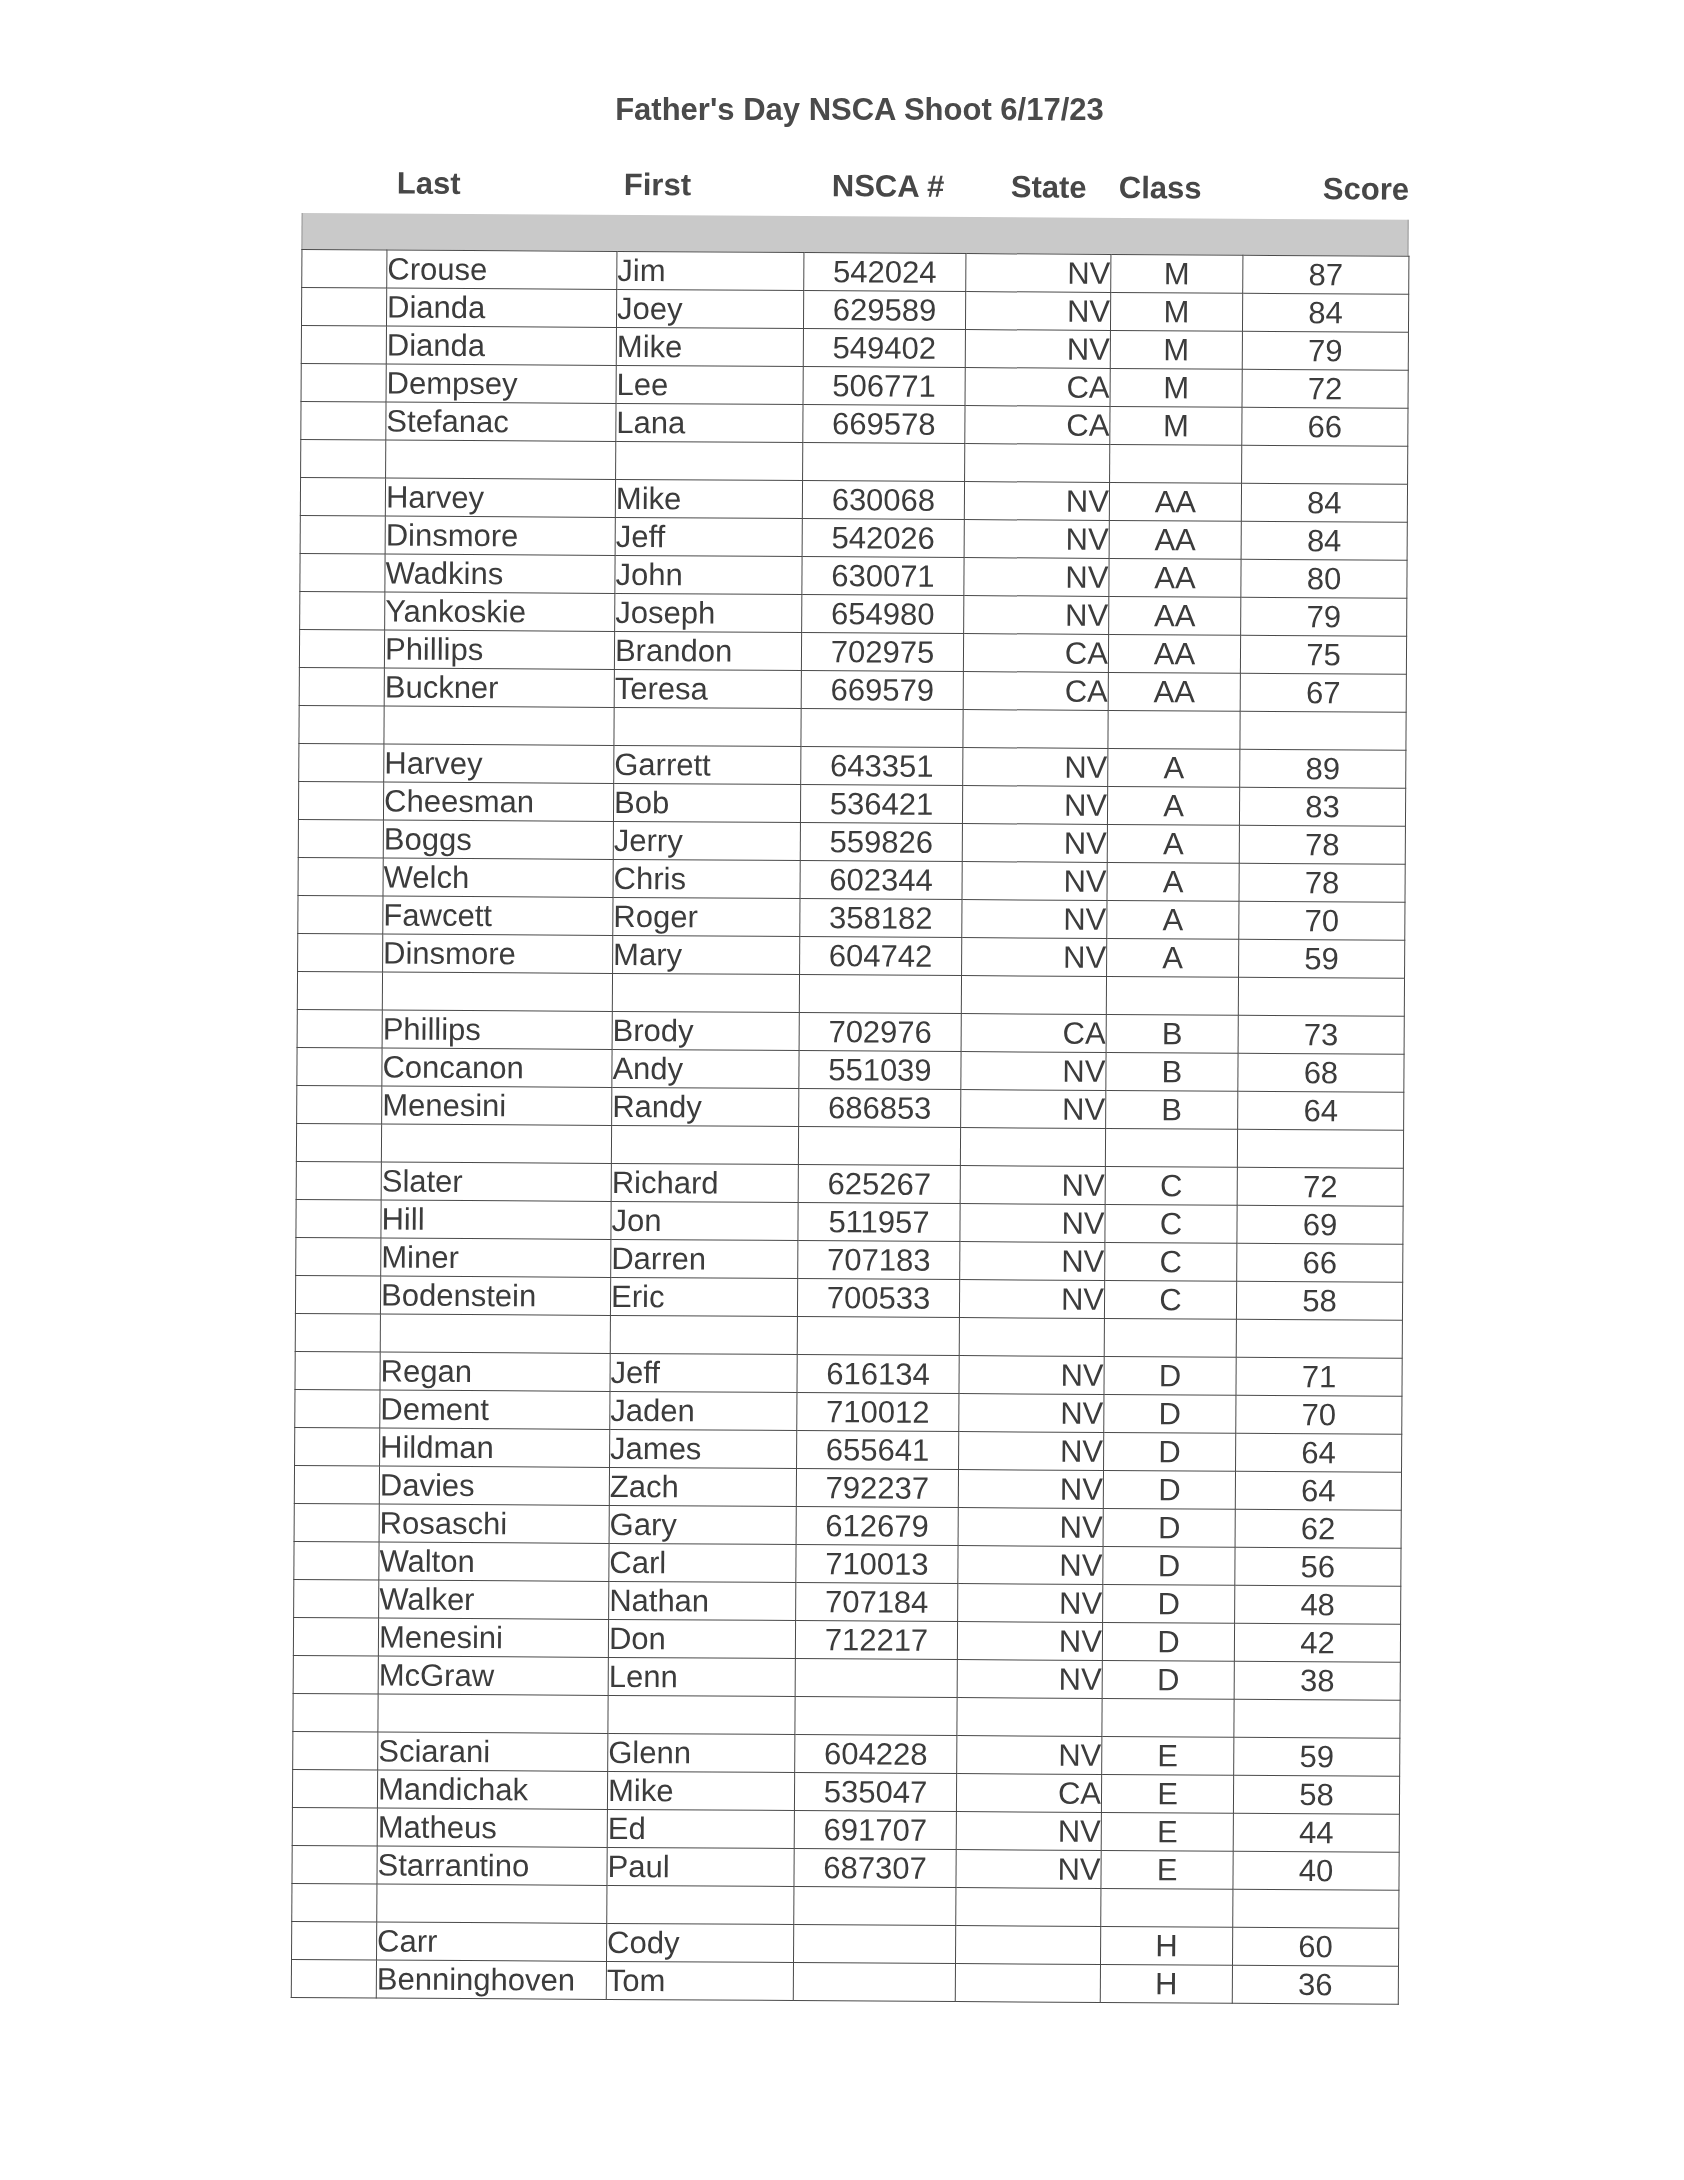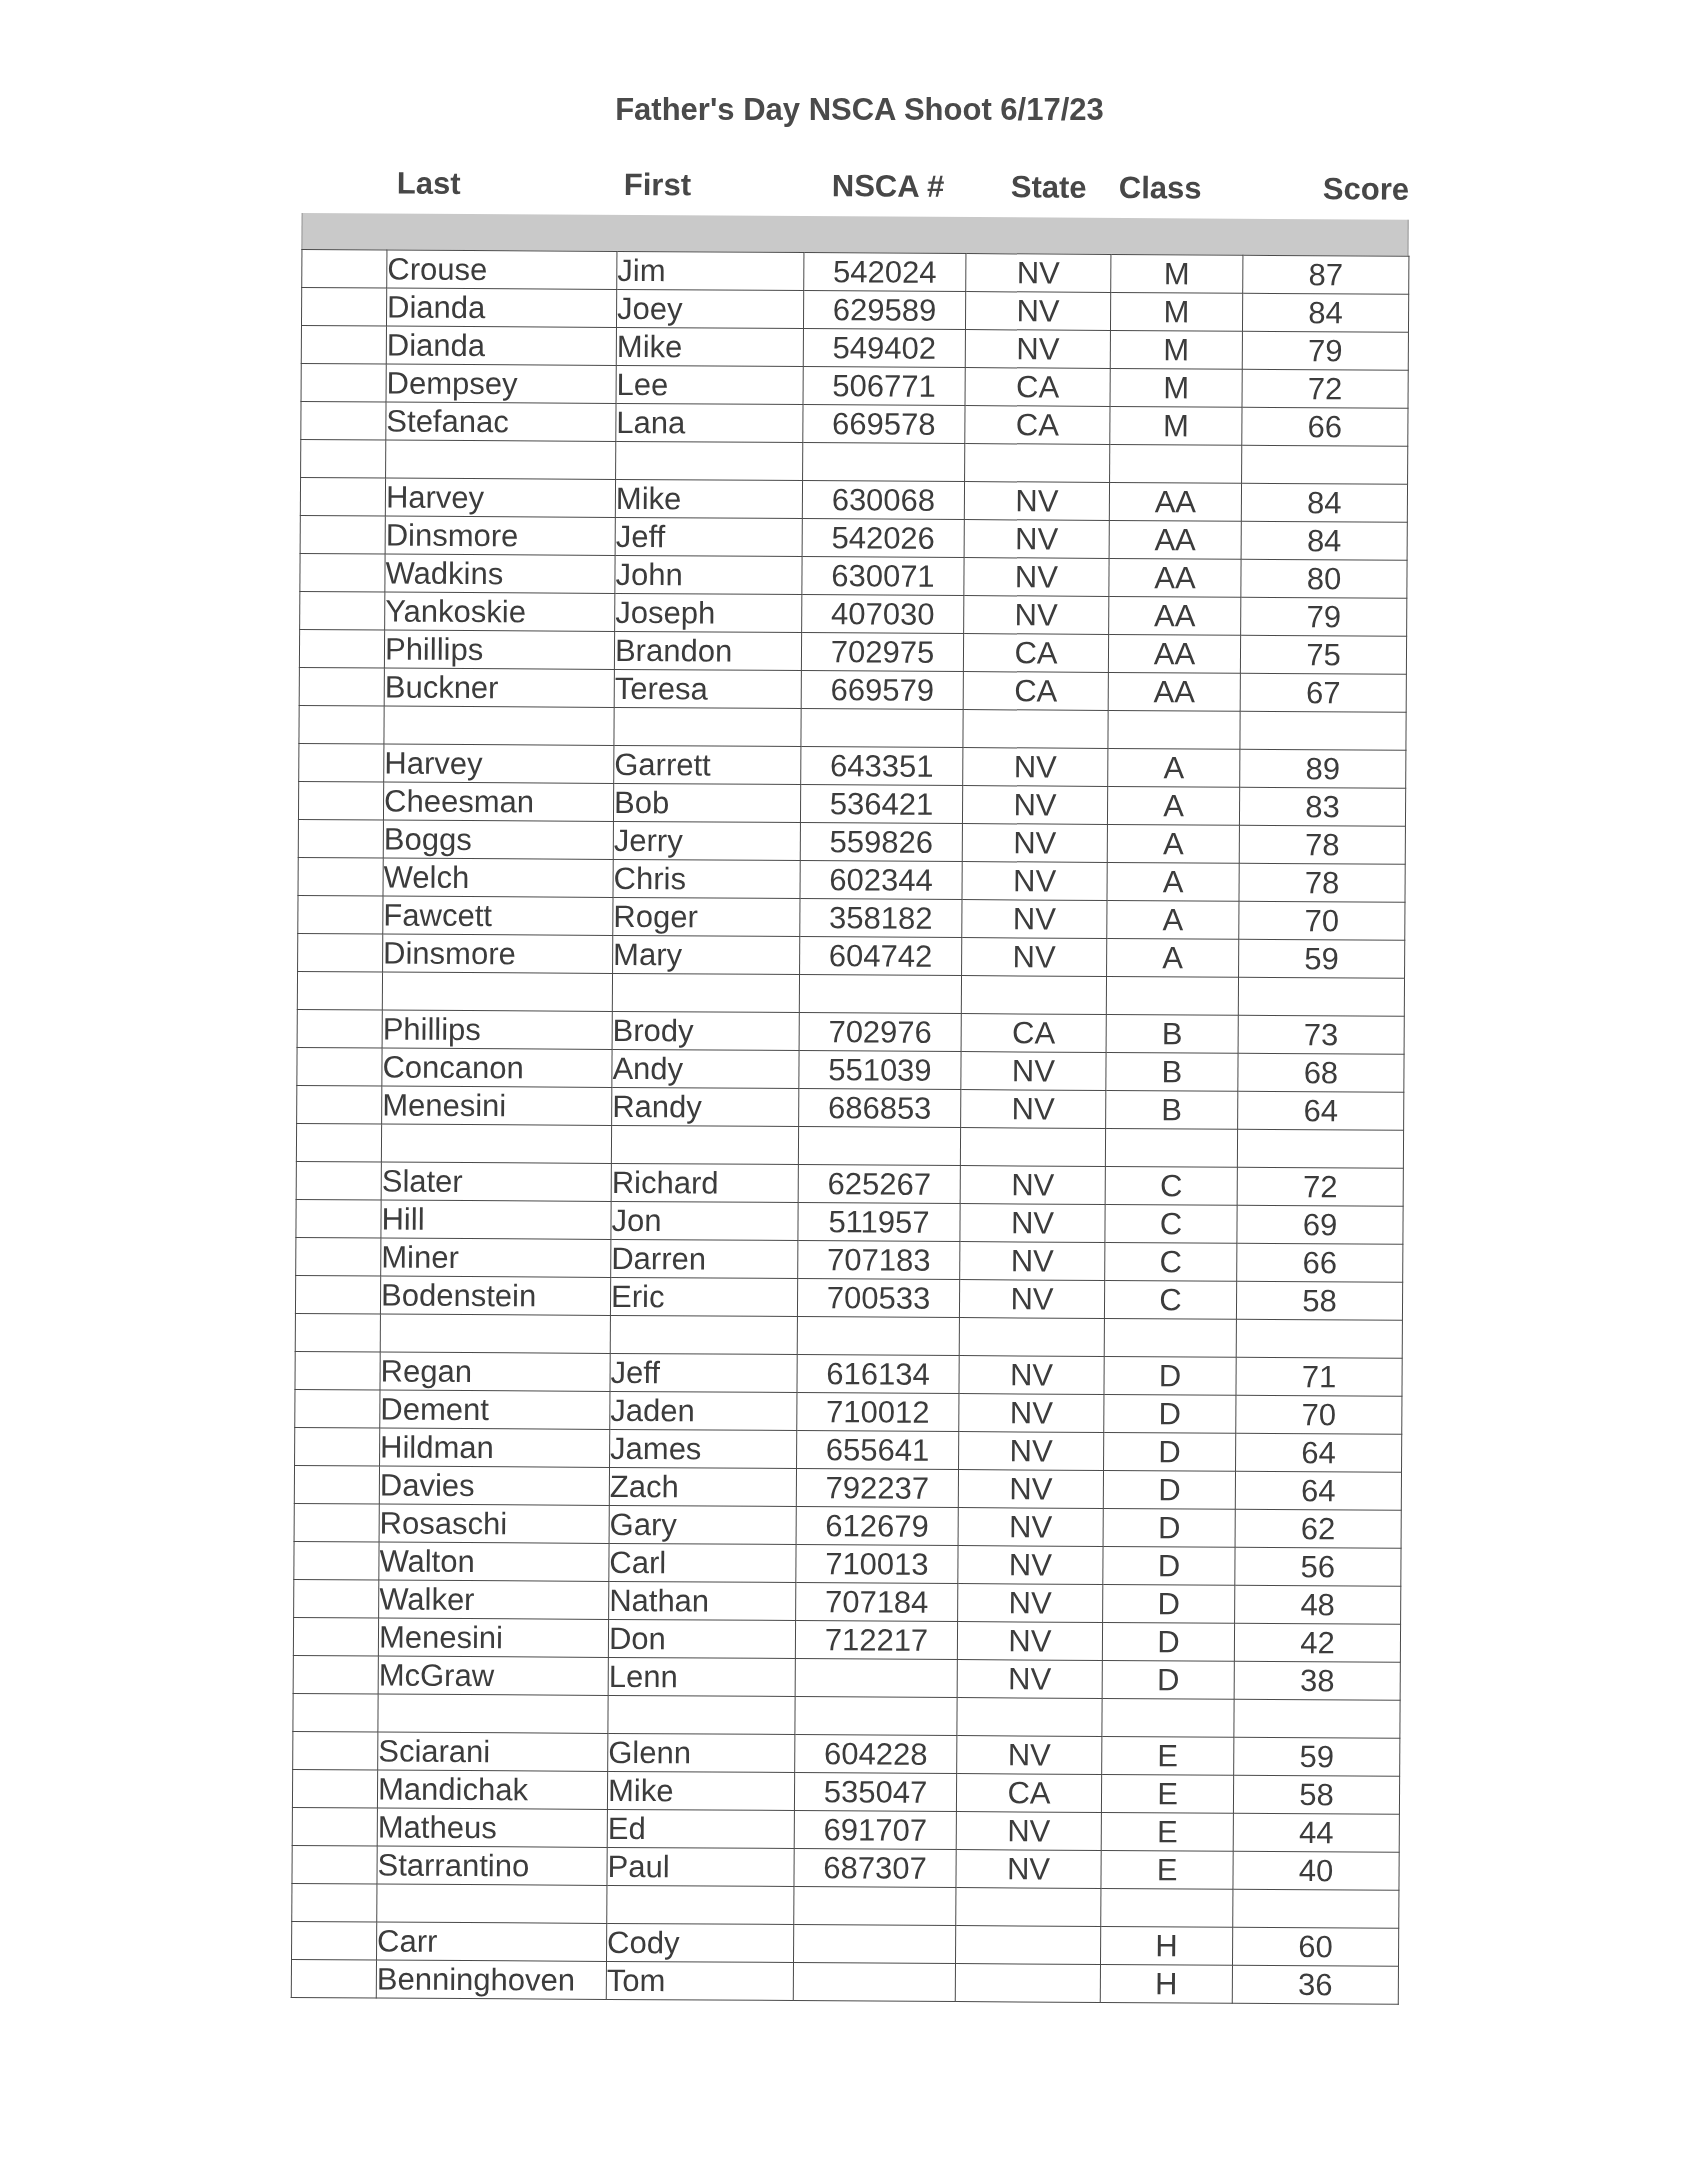--- a/index.html
+++ b/index.html
@@ -59,21 +59,21 @@
     font-size: 31px;
     line-height: 37px;
     color: #3c3c3c;
     white-space: nowrap;
     overflow: hidden;
   }
   td.c-blank { }
   td.c-last { padding-left: 5.1px; }
   td.c-first { padding-left: 3.4px; }
   td.c-nsca { text-align: center; }
-  td.c-state { text-align: center; }
+  td.c-state { text-align: right; }
   td.c-class { text-align: center; }
   td.c-score { text-align: center; }
   tr.spacer td { height: 37px; }
 </style>
 </head>
 <body>
 
 <div class="page-title">Father's Day NSCA Shoot 6/17/23</div>
 
 <div class="table-wrap">
@@ -175,21 +175,21 @@
           <td class="c-first">John</td>
           <td class="c-nsca">630071</td>
           <td class="c-state">NV</td>
           <td class="c-class">AA</td>
           <td class="c-score">80</td>
         </tr>
         <tr>
           <td class="c-blank"></td>
           <td class="c-last">Yankoskie</td>
           <td class="c-first">Joseph</td>
-          <td class="c-nsca">407030</td>
+          <td class="c-nsca">654980</td>
           <td class="c-state">NV</td>
           <td class="c-class">AA</td>
           <td class="c-score">79</td>
         </tr>
         <tr>
           <td class="c-blank"></td>
           <td class="c-last">Phillips</td>
           <td class="c-first">Brandon</td>
           <td class="c-nsca">702975</td>
           <td class="c-state">CA</td>

